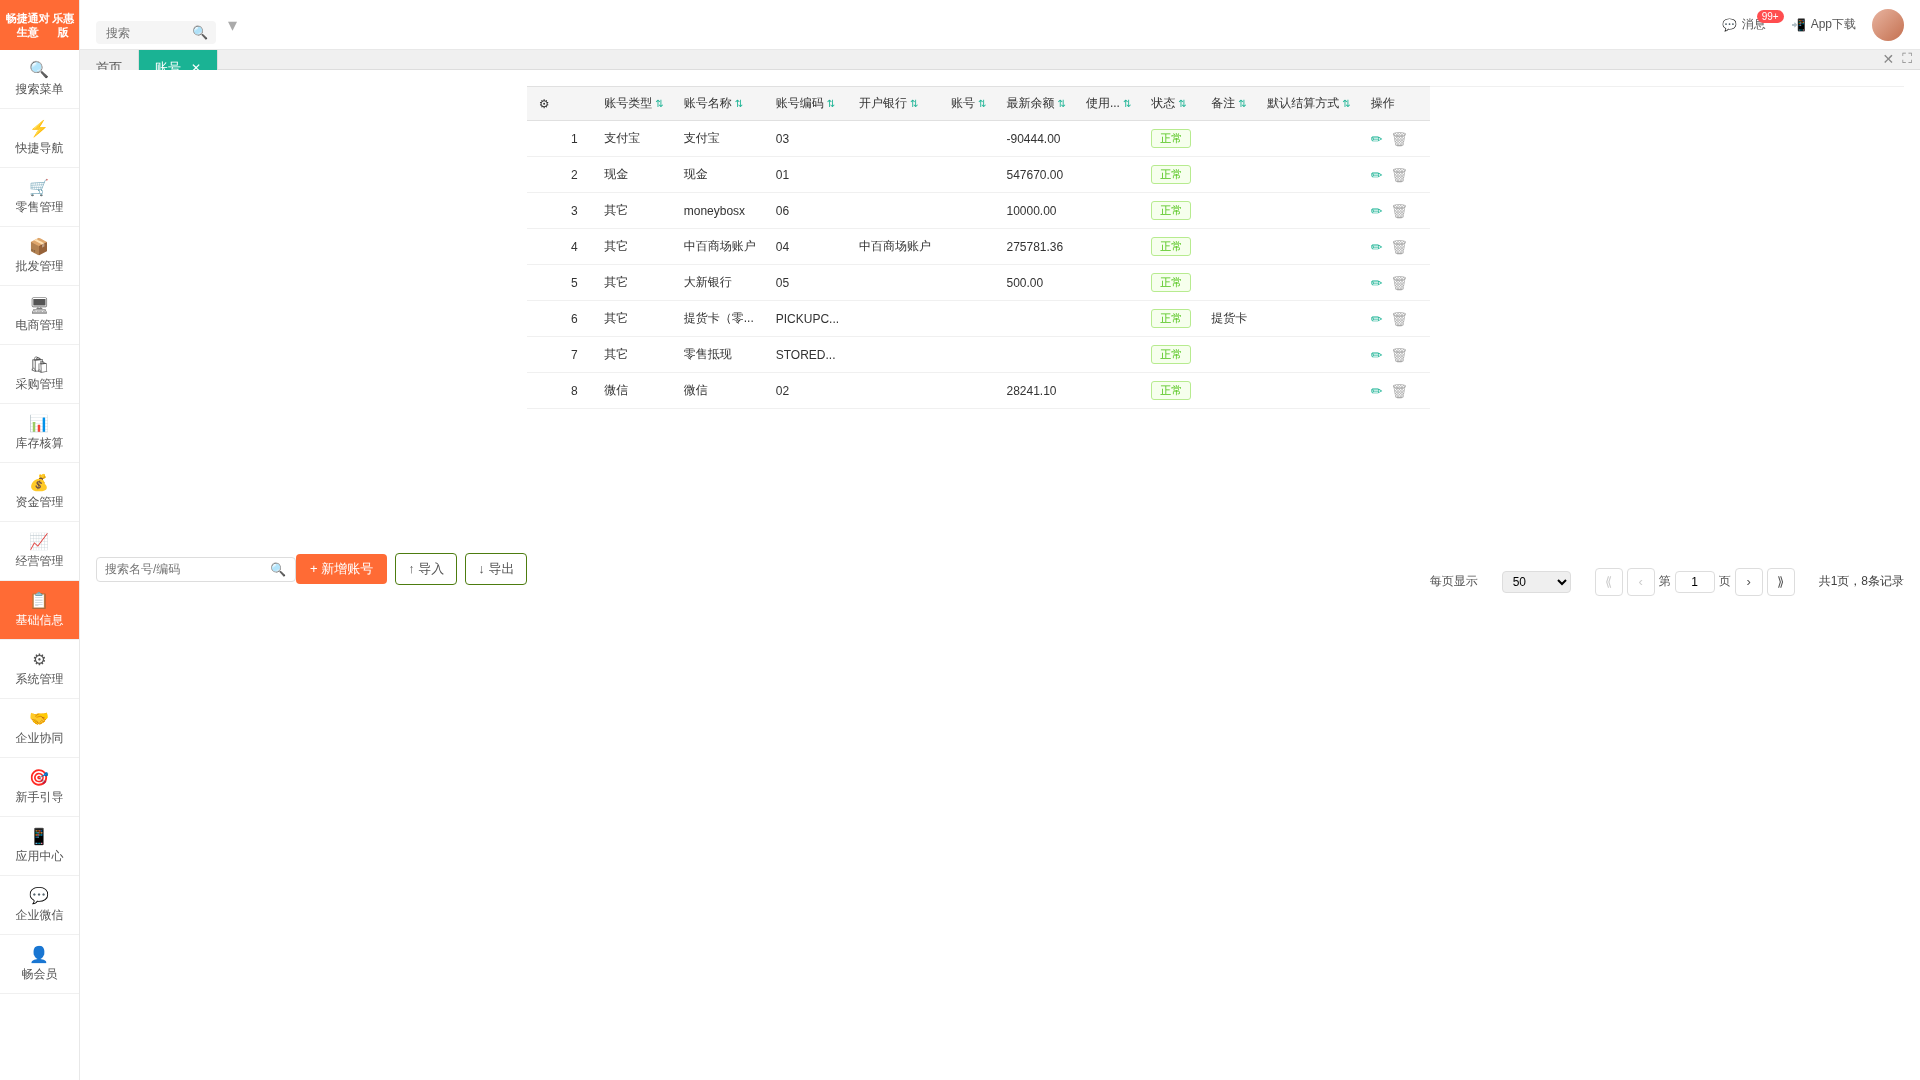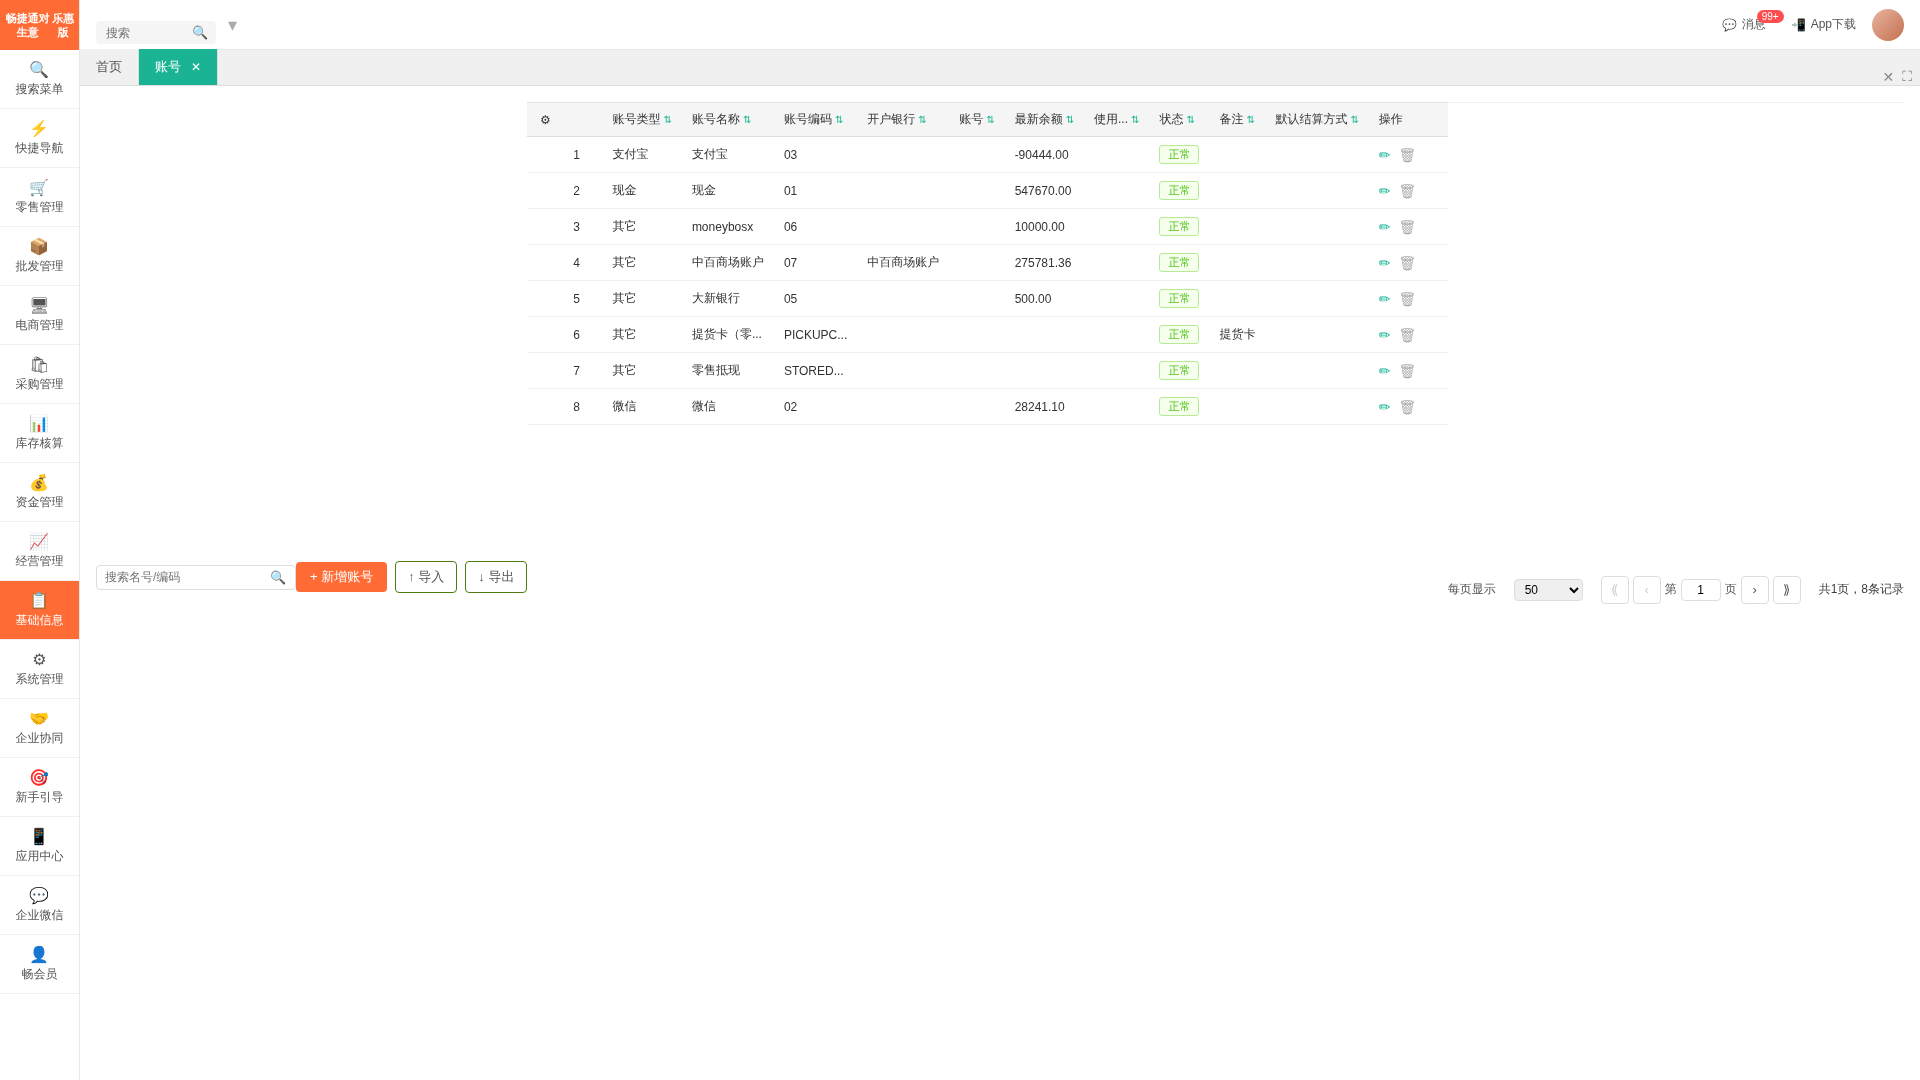--- a/index.html
+++ b/index.html
@@ -119,24 +119,24 @@
     .avatar {
       width: 32px;
       height: 32px;
       border-radius: 50%;
       background: #ccc;
       overflow: hidden;
     }
 
     
     .tabbar {
-      height: 36px;
+      height: 20px;
       background: #f0f0f0;
       display: flex;
-      align-items: flex-end;
+      align-items: flex-start;
       border-bottom: 1px solid #ddd;
       flex-shrink: 0;
     }
     .tab {
       height: 36px;
       display: flex;
       align-items: center;
       padding: 0 16px;
       font-size: 13px;
       cursor: pointer;
@@ -269,21 +269,21 @@
     }
     .action-icon.del { color: #aaa; }
     .gear-col { width: 36px; text-align: center; }
 
     
     .pagination {
       display: flex;
       align-items: center;
       justify-content: flex-end;
       padding: 12px 0 0 0;
-      gap: 18px;
+      gap: 24px;
       border-top: 1px solid #f0f0f0;
       flex-shrink: 0;
     }
     .page-size-label { font-size: 12px; color: #555; }
     .page-size-select {
       border: 1px solid #ddd;
       border-radius: 4px;
       padding: 2px 20px 2px 6px;
       font-size: 12px;
       appearance: auto;
@@ -542,21 +542,21 @@
           <span class="action-icon">✏</span>
           <span class="action-icon del">🗑</span>
         </div>
       </td>
     </tr>
             <tr>
       <td></td>
       <td>4</td>
       <td>其它</td>
       <td>中百商场账户</td>
-      <td>07</td>
+      <td>04</td>
       <td>中百商场账户</td>
       <td></td>
       <td>275781.36</td>
       <td></td>
       <td><span class="status-badge">正常</span></td>
       <td></td>
       <td></td>
       <td>
         <div class="action-icons">
           <span class="action-icon">✏</span>

